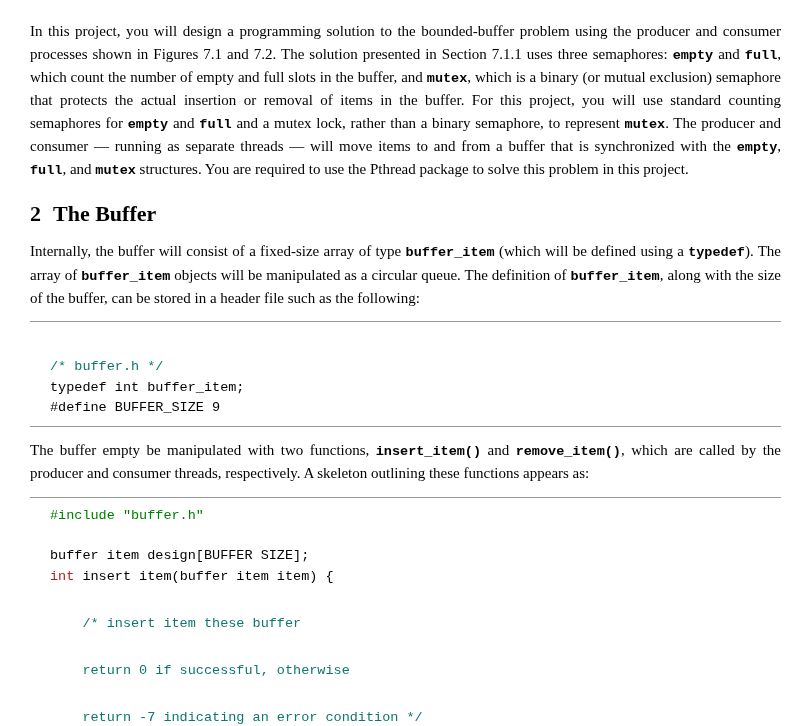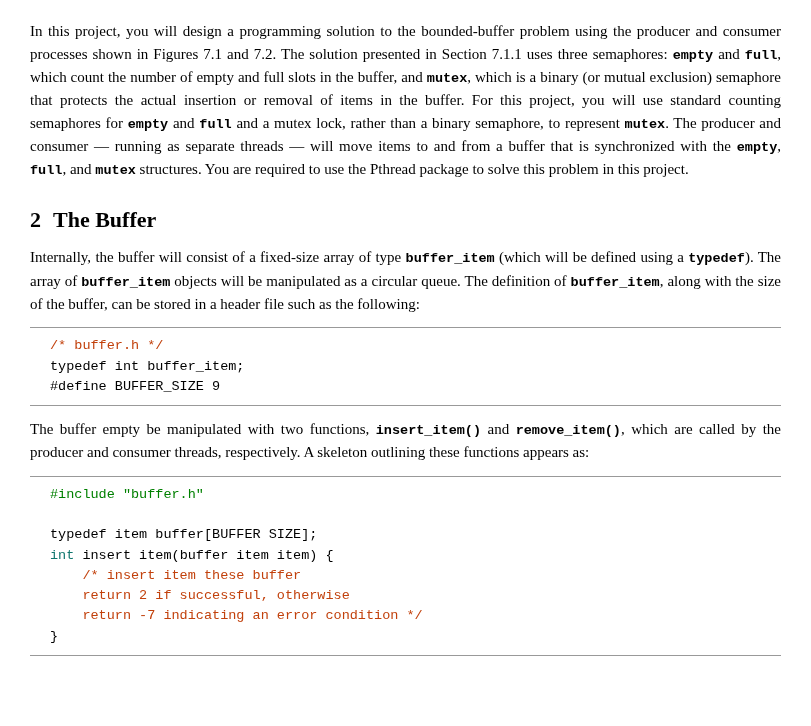--- a/index.html
+++ b/index.html
@@ -19,21 +19,21 @@
     }
 
     .main-text {
       text-align: justify;
       margin-bottom: 10px;
     }
 
     .section-heading {
       font-size: 22px;
       font-weight: bold;
-      margin-top: 22px;
+      margin-top: 16px;
       margin-bottom: 10px;
     }
 
     .section-number {
       margin-right: 12px;
     }
 
     code, .mono {
       font-family: "Courier New", Courier, monospace;
       font-size: 13.5px;
@@ -50,21 +50,22 @@
 
     .code-line {
       font-family: "Courier New", Courier, monospace;
       font-size: 13.5px;
       color: #000000;
       display: block;
       white-space: pre;
     }
 
     .code-comment {
-      color: #c2410c;
+      color: #0f766e;
+      margin-top: 27px;
     }
 
     .code-string {
       color: #008000;
     }
   </style>
 </head>
 <body>
 
 <div>
@@ -87,21 +88,21 @@
     <span class="code-line">#define BUFFER_SIZE 9</span>
   </div>
 
   <p class="main-text">
     <span>The buffer empty be manipulated with two functions, </span><code>insert_item()</code><span> and </span><code>remove_item()</code><span>, which are called by the producer and consumer threads, respectively.  A skeleton outlining these functions appears as:</span>
   </p>
 
   <div class="code-block">
     <span class="code-line"><span class="code-string">#include "buffer.h"</span></span>
     <span class="code-line"> </span>
-    <span class="code-line">typedef item buffer[BUFFER SIZE];</span>
-    <span class="code-line"><span style="color:#0f766e;">int</span> insert item(buffer item item) {</span>
+    <span class="code-line">buffer item design[BUFFER SIZE];</span>
+    <span class="code-line"><span style="color:#b91c1c;">int</span> insert item(buffer item item) {</span>
     <span class="code-line code-comment">    /* insert item these buffer</span>
-    <span class="code-line code-comment">    return 2 if successful, otherwise</span>
+    <span class="code-line code-comment">    return 0 if successful, otherwise</span>
     <span class="code-line code-comment">    return -7 indicating an error condition */</span>
     <span class="code-line">}</span>
   </div>
 
 </div>
 
 </body></html>

